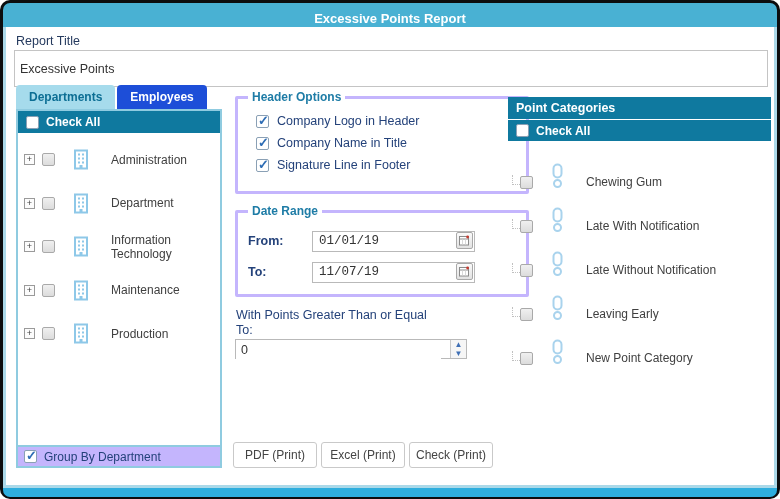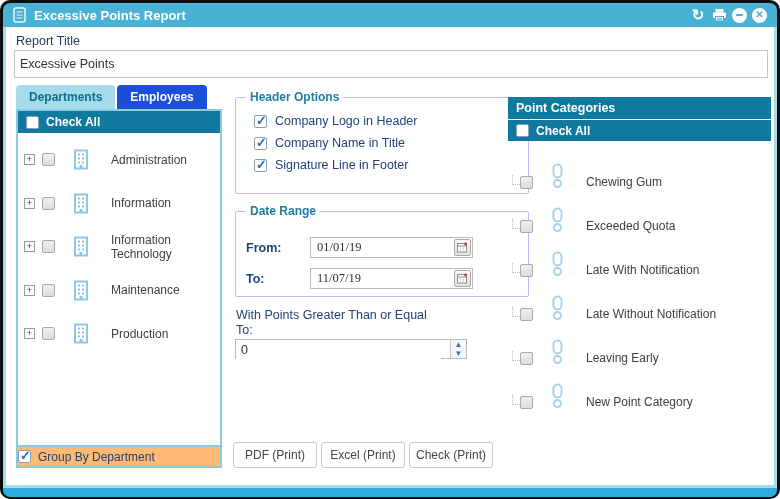--- a/index.html
+++ b/index.html
@@ -3,37 +3,37 @@
 <meta charset="utf-8">
 <style>
   * { box-sizing: border-box; margin: 0; padding: 0; }
   html,body { width: 780px; height: 499px; }
   body { font-family: "Liberation Sans", sans-serif; background: #fff; }
 
   .frame { position: absolute; top:0; left:0; width:780px; height:499px;
            background:#0c0d0e; border-radius:10px; overflow:hidden; }
   .titlebar { position:absolute; top:3px; left:3px; right:3px; height:24px;
               background:#49b1d3; border-radius:7px 7px 0 0;
-              display:flex; align-items:center; padding:0 10px; gap:8px; }
+              display:flex; align-items:center; padding:0 10px; gap:8px;flex-direction:column; }
   .titlebar .title { color:#fff; font-weight:bold; font-size:13px; }
   .tb-controls { margin-left:auto; display:flex; align-items:center; gap:5px; }
   .tb-glyph { width:16px; height:16px; display:flex; align-items:center; justify-content:center; cursor:pointer; }
   .circle-btn { width:15px; height:15px; border-radius:50%; background:#fff;
                 display:flex; align-items:center; justify-content:center; cursor:pointer; }
   .circle-btn .bar { width:7px; height:2.5px; background:#49b1d3; border-radius:1px; }
   .circle-btn .x { color:#49b1d3; font-size:10px; font-weight:bold; line-height:1; }
   .refresh { color:#fff; font-size:15px; font-weight:bold; line-height:1; transform:translateY(-1px); }
 
   .body { position:absolute; top:27px; left:3px; right:3px; bottom:11px;
           background:#fff; border-left:3px solid #abd9e9; border-right:3px solid #abd9e9;
           border-bottom:3px solid #abd9e9; }
   .bottom-strip { position:absolute; left:3px; right:3px; bottom:2px; height:9px;
                   background:#2eaede; border-radius:0 0 7px 7px; }
   .report-label { position:absolute; top:7px; left:10px; color:#253a5e; font-size:12.5px; }
-  .report-input { position:absolute; top:23px; left:8px; width:754px; height:28px;
+  .report-input { position:absolute; top:23px; left:8px; width:754px; height:37px;
                   border:1px solid #c4c4c4; font-family:"Liberation Sans",sans-serif;
                   font-size:12.5px; color:#333; padding:0 5px; }
 
   
   .tabs { position:absolute; top:58px; left:10px; display:flex; gap:2px; }
   .tab { height:24px; padding:0 13px; display:flex; align-items:center;
          font-size:12px; font-weight:bold; border-radius:4px 4px 0 0; cursor:pointer; }
   .tab.active { background:#a6dbec; color:#0c6e94; }
   .tab.inactive { background:#1d4ed8; color:#fff; }
 
@@ -48,38 +48,38 @@
                        color:#2e6db5; font-size:13px; font-weight:bold; }
   .dept-list { flex:1; overflow:hidden; padding-top:5px; }
   .dept-row { height:43.5px; display:flex; align-items:center; }
   .expander { width:11px; height:11px; border:1px solid #9a9a9a; background:#fcfcfc;
               margin-left:6px; flex:none; position:relative; cursor:pointer;
               display:flex; align-items:center; justify-content:center;
               font-size:9px; color:#444; line-height:1; }
   .dept-row .cb { margin-left:7px; }
   .bld-icon { margin-left:16px; flex:none; }
   .dept-name { margin-left:20px; font-size:12px; color:#404040; }
-  .group-bar { background:#fdba74; border-top:2px solid #8fcbe0; height:21px;
-               display:flex; align-items:center; gap:7px; padding:0 0; }
+  .group-bar { background:#c4b5fd; border-top:2px solid #8fcbe0; height:21px;
+               display:flex; align-items:center; gap:7px; padding:0 6px; }
   .group-bar span.txt { color:#24427a; font-size:12px; }
 
   
-  fieldset { position:absolute; left:229px; width:294px; border:1px solid #c4b5fd;
+  fieldset { position:absolute; left:229px; width:294px; border:3px solid #c4b5fd;
              border-radius:2px; padding:4px 8px 8px 8px; }
   fieldset legend { color:#1e7ca6; font-size:12px; font-weight:bold; padding:0 4px; margin-left:2px; }
   .fs-header { top:63px; height:104px; }
   .fs-date { top:177px; height:93px; }
   .opt-row { display:flex; align-items:center; gap:8px; margin:8px 0 0 10px; }
   .opt-row:first-of-type { margin-top:6px; }
   .opt-row .txt { color:#24427a; font-size:12.5px; }
   .date-row { display:flex; align-items:center; margin:10px 0 0 2px; }
   .date-row .dlbl { width:64px; color:#24427a; font-size:12.5px; font-weight:bold; }
   .date-wrap { position:relative; width:163px; height:21px; }
   .date-wrap input { width:100%; height:100%; border:1px solid #b9b9b9; font-size:12.5px;
-                     color:#333; padding:0 22px 0 6px; font-family:Liberation Serif, serif; }
+                     color:#333; padding:0 22px 0 6px; font-family:Liberation Mono, monospace; }
   .cal-btn { position:absolute; right:2px; top:2px; width:17px; height:17px;
              background:linear-gradient(#fafafa,#e2e2e2); border:1px solid #a9a9a9;
              border-radius:2px; cursor:pointer; display:flex; align-items:center; justify-content:center; }
 
   .points-label { position:absolute; left:230px; top:281px; width:250px;
                   color:#24427a; font-size:12.5px; line-height:15px; }
   .num-wrap { position:absolute; left:229px; top:312px; width:232px; height:20px;
               border:1px solid #b9b9b9; background:#fff; }
   .num-wrap input { border:0; width:205px; height:100%; font-size:12.5px; color:#333;
                     padding:0 5px; font-family:"Liberation Sans",sans-serif; }
@@ -178,21 +178,21 @@
           <svg class="bld-icon" width="20" height="21" viewBox="0 0 20 21">
             <rect x="4" y="1.5" width="12" height="18" fill="none" stroke="#8ec8e8" stroke-width="2"></rect>
             <rect x="7" y="4.5" width="2" height="2" fill="#8ec8e8"></rect>
               <rect x="11" y="4.5" width="2" height="2" fill="#8ec8e8"></rect>
             <rect x="7" y="8.5" width="2" height="2" fill="#8ec8e8"></rect>
               <rect x="11" y="8.5" width="2" height="2" fill="#8ec8e8"></rect>
             <rect x="7" y="12.5" width="2" height="2" fill="#8ec8e8"></rect>
               <rect x="11" y="12.5" width="2" height="2" fill="#8ec8e8"></rect>
             <rect x="8.5" y="16" width="3" height="3.5" fill="#8ec8e8"></rect>
           </svg>
-          <span class="dept-name">Information</span>
+          <span class="dept-name">Department</span>
         </div>
 
         <div class="dept-row">
           <div class="expander">+</div>
           <span class="cb gray"></span>
           <svg class="bld-icon" width="20" height="21" viewBox="0 0 20 21">
             <rect x="4" y="1.5" width="12" height="18" fill="none" stroke="#8ec8e8" stroke-width="2"></rect>
             <rect x="7" y="4.5" width="2" height="2" fill="#8ec8e8"></rect>
               <rect x="11" y="4.5" width="2" height="2" fill="#8ec8e8"></rect>
             <rect x="7" y="8.5" width="2" height="2" fill="#8ec8e8"></rect>
@@ -254,21 +254,21 @@
         <span class="txt">Company Name in Title</span>
       </div>
       <div class="opt-row">
         <span class="cb checked"></span>
         <span class="txt">Signature Line in Footer</span>
       </div>
     </fieldset>
 
     <fieldset class="fs-date">
       <legend>Date Range</legend>
-      <div class="date-row" style="margin-top:15px;">
+      <div class="date-row" style="margin-top:8px;">
         <span class="dlbl">From:</span>
         <span class="date-wrap">
           <input type="text" value="01/01/19" style="">
           <span class="cal-btn">
             <svg width="11" height="11" viewBox="0 0 11 11">
               <rect x="0.5" y="1.5" width="9" height="8.5" fill="#fff" stroke="#8a8a8a" stroke-width="1"></rect>
               <line x1="0.5" y1="4" x2="9.5" y2="4" stroke="#8a8a8a" stroke-width="1"></line>
               <line x1="3.5" y1="4" x2="3.5" y2="10" stroke="#cfcfcf" stroke-width="0.8"></line>
               <line x1="6.5" y1="4" x2="6.5" y2="10" stroke="#cfcfcf" stroke-width="0.8"></line>
               <circle cx="8.6" cy="2" r="1.4" fill="#c63a2f"></circle>
@@ -322,29 +322,20 @@
       <div class="pc-row">
         <span class="connector"></span>
         <span class="cb gray"></span>
         <svg class="pc-icon" width="13" height="26" viewBox="0 0 13 26">
           <rect x="2.5" y="1.5" width="8" height="13" rx="4" fill="none" stroke="#a9d3ed" stroke-width="2"></rect>
           <circle cx="6.5" cy="20.5" r="3.5" fill="none" stroke="#a9d3ed" stroke-width="2"></circle>
         </svg>
         <span class="pc-name">Chewing Gum</span>
       </div>
 
-      <div class="pc-row">
-        <span class="connector"></span>
-        <span class="cb gray"></span>
-        <svg class="pc-icon" width="13" height="26" viewBox="0 0 13 26">
-          <rect x="2.5" y="1.5" width="8" height="13" rx="4" fill="none" stroke="#a9d3ed" stroke-width="2"></rect>
-          <circle cx="6.5" cy="20.5" r="3.5" fill="none" stroke="#a9d3ed" stroke-width="2"></circle>
-        </svg>
-        <span class="pc-name">Exceeded Quota</span>
-      </div>
 
       <div class="pc-row">
         <span class="connector"></span>
         <span class="cb gray"></span>
         <svg class="pc-icon" width="13" height="26" viewBox="0 0 13 26">
           <rect x="2.5" y="1.5" width="8" height="13" rx="4" fill="none" stroke="#a9d3ed" stroke-width="2"></rect>
           <circle cx="6.5" cy="20.5" r="3.5" fill="none" stroke="#a9d3ed" stroke-width="2"></circle>
         </svg>
         <span class="pc-name">Late With Notification</span>
       </div>

